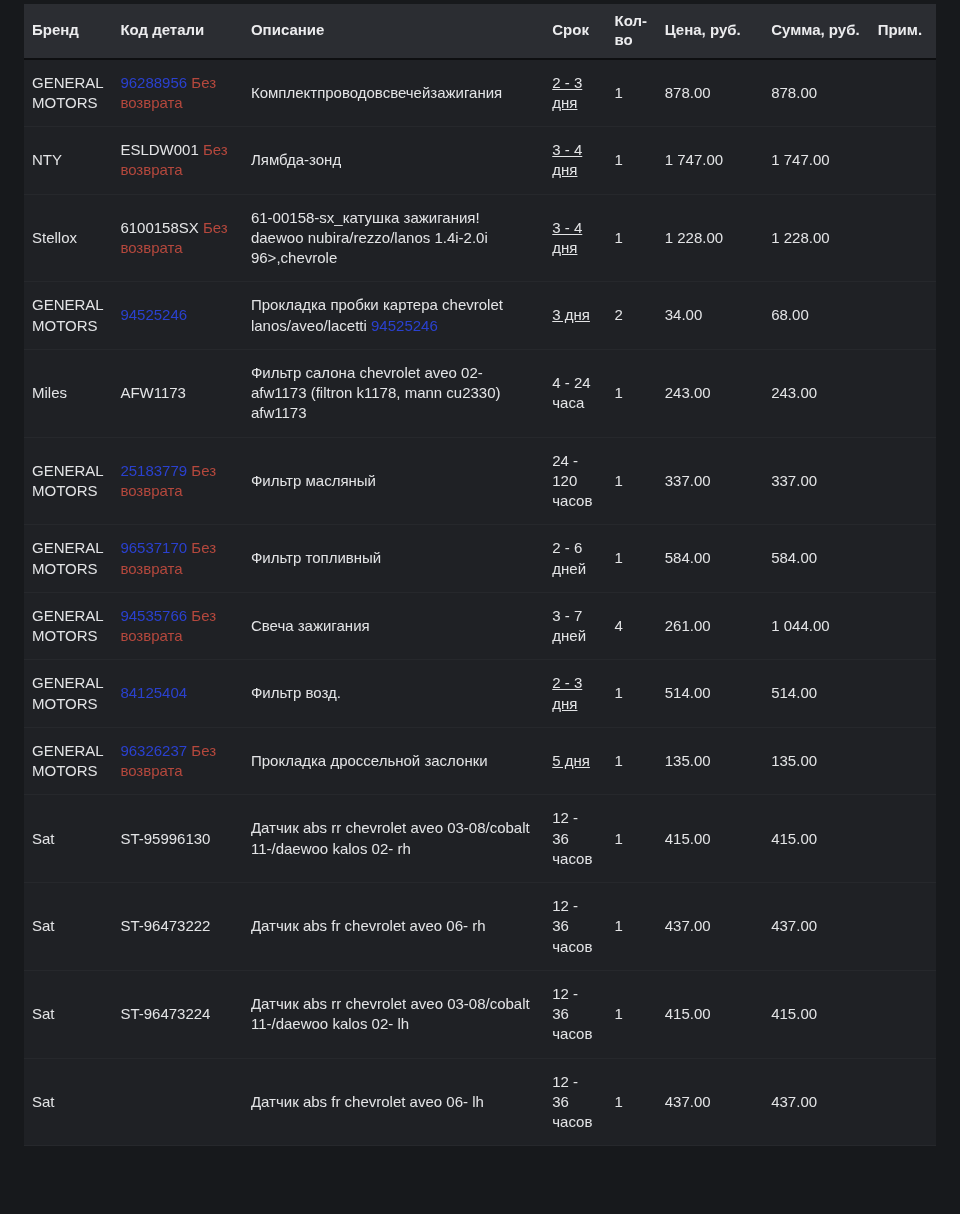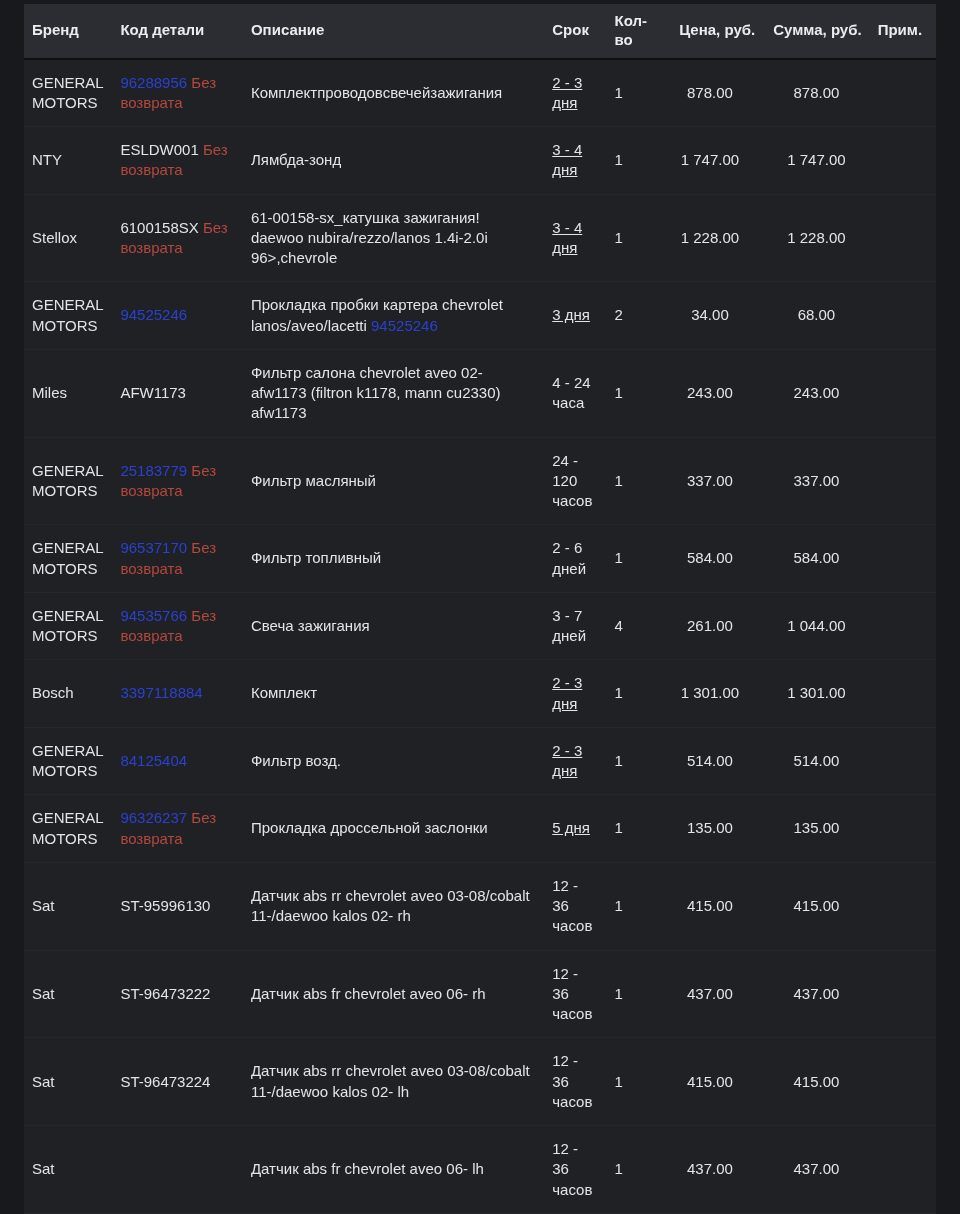--- a/index.html
+++ b/index.html
@@ -29,28 +29,28 @@
   thead th{
     background:#2b2d32;
     color:#ececee;
     font-weight:bold;
     text-align:left;
     vertical-align:middle;
     padding:8px 8px;
     border-bottom:2px solid #0e0f11;
     line-height:1.25;
   }
-  thead th.num{text-align:right;}
+  thead th.num{text-align:left;}
   tbody td{
     padding:13px 8px;
     vertical-align:middle;
     border-bottom:1px solid #26282c;
     line-height:1.35;
   }
-  td.c-num{text-align:center;}
+  td.c-num{text-align:left;}
   td.c-note{text-align:right;}
   .link{
     color:#2a41cf;
     cursor:pointer;
   }
   .red{color:#b5483d;}
   .u{text-decoration:underline;cursor:pointer;}
 </style>
 </head>
 <body>
@@ -154,30 +154,20 @@
           <td class="c-brand">GENERAL MOTORS</td>
           <td class="c-code"><span class="link">94535766</span> <span class="red">Без возврата</span></td>
           <td class="c-desc">Свеча зажигания</td>
           <td class="c-term"><span>3 - 7 дней</span></td>
           <td class="c-qty">4</td>
           <td class="c-num">261.00</td>
           <td class="c-num">1 044.00</td>
           <td class="c-note"></td>
         </tr>
         <tr>
-          <td class="c-brand">Bosch</td>
-          <td class="c-code"><span class="link">3397118884</span></td>
-          <td class="c-desc">Комплект</td>
-          <td class="c-term"><span class="u">2 - 3 дня</span></td>
-          <td class="c-qty">1</td>
-          <td class="c-num">1 301.00</td>
-          <td class="c-num">1 301.00</td>
-          <td class="c-note"></td>
-        </tr>
-        <tr>
           <td class="c-brand">GENERAL MOTORS</td>
           <td class="c-code"><span class="link">84125404</span></td>
           <td class="c-desc">Фильтр возд.</td>
           <td class="c-term"><span class="u">2 - 3 дня</span></td>
           <td class="c-qty">1</td>
           <td class="c-num">514.00</td>
           <td class="c-num">514.00</td>
           <td class="c-note"></td>
         </tr>
         <tr>

